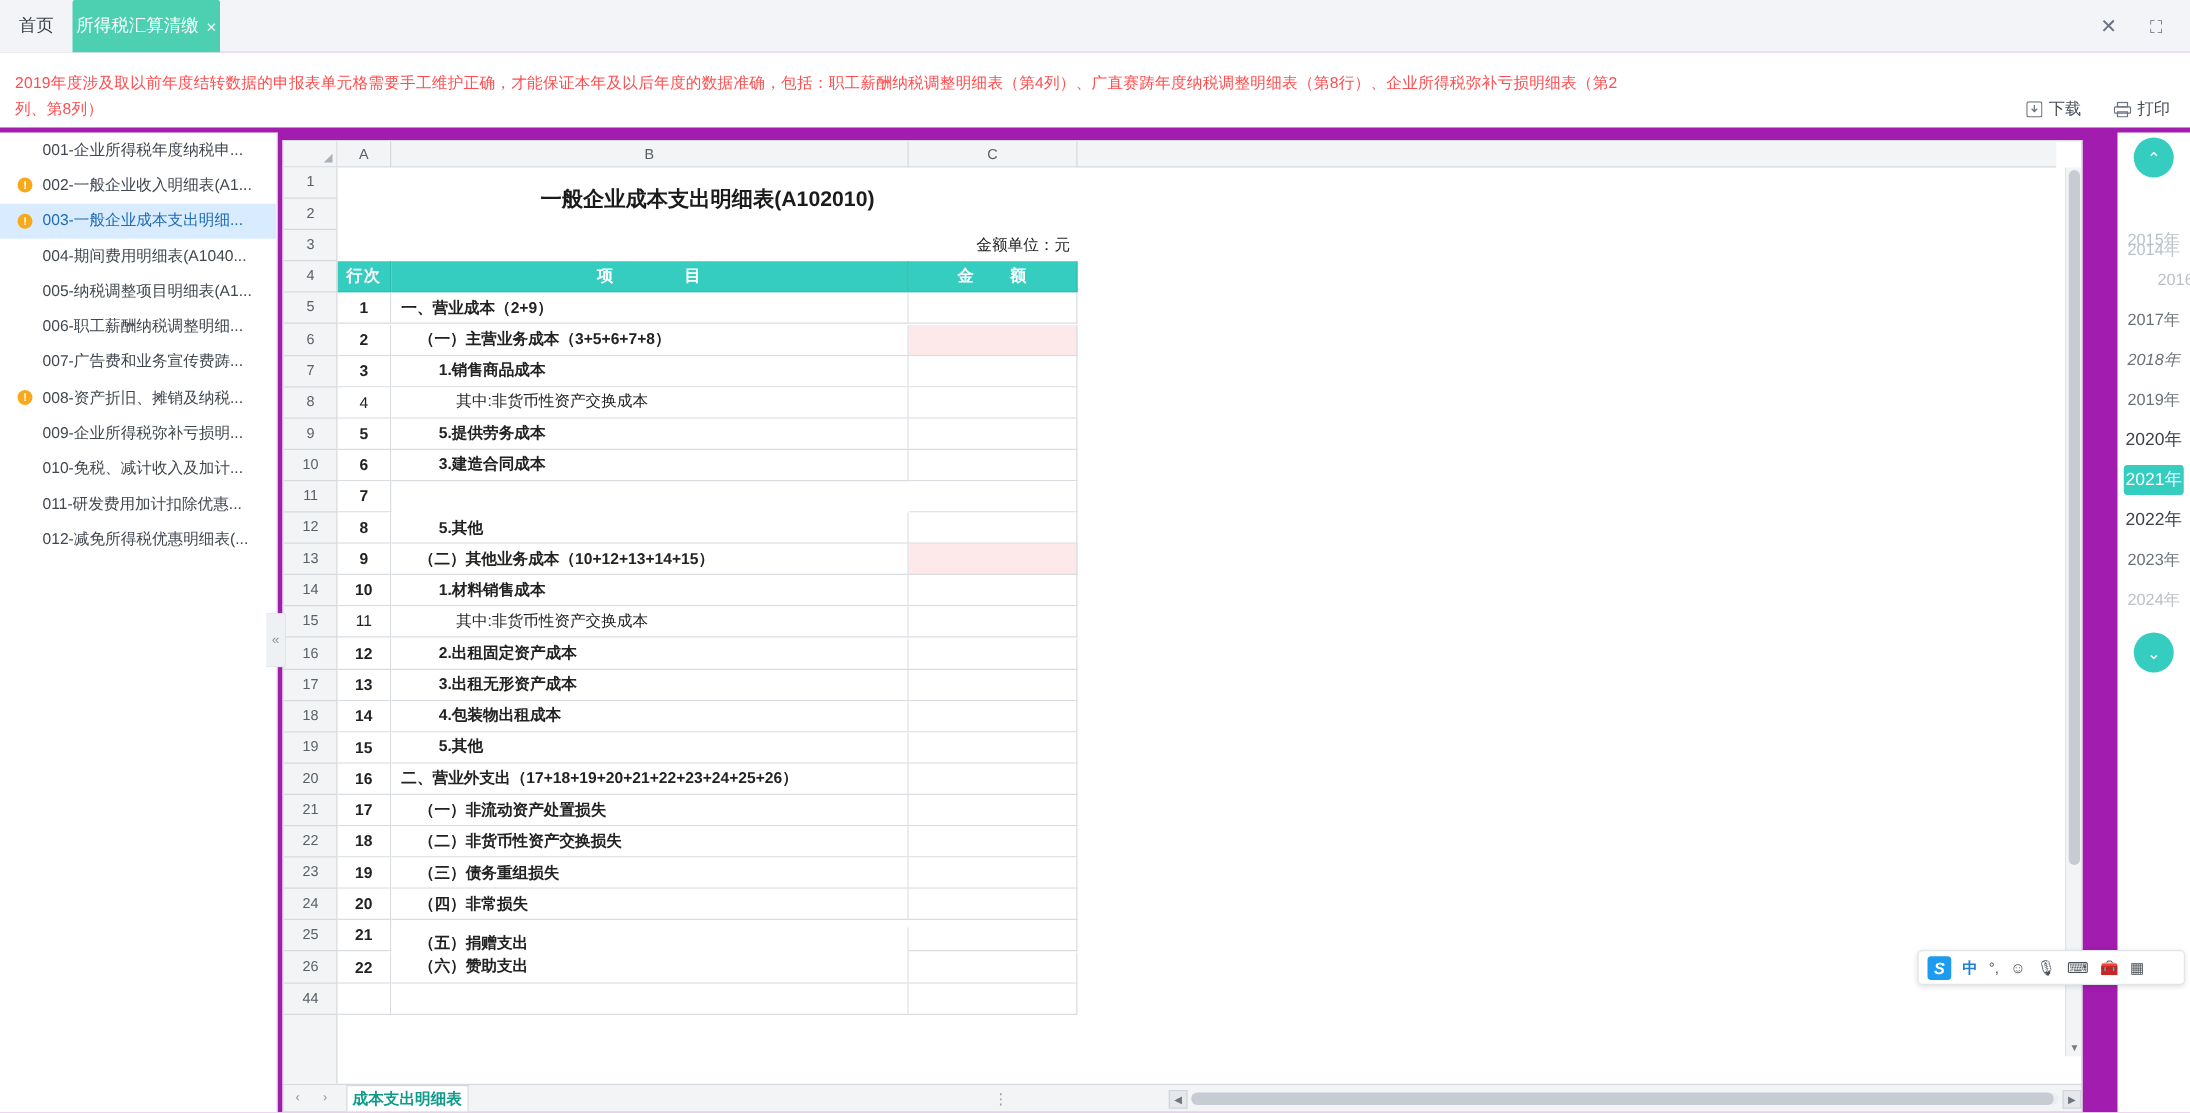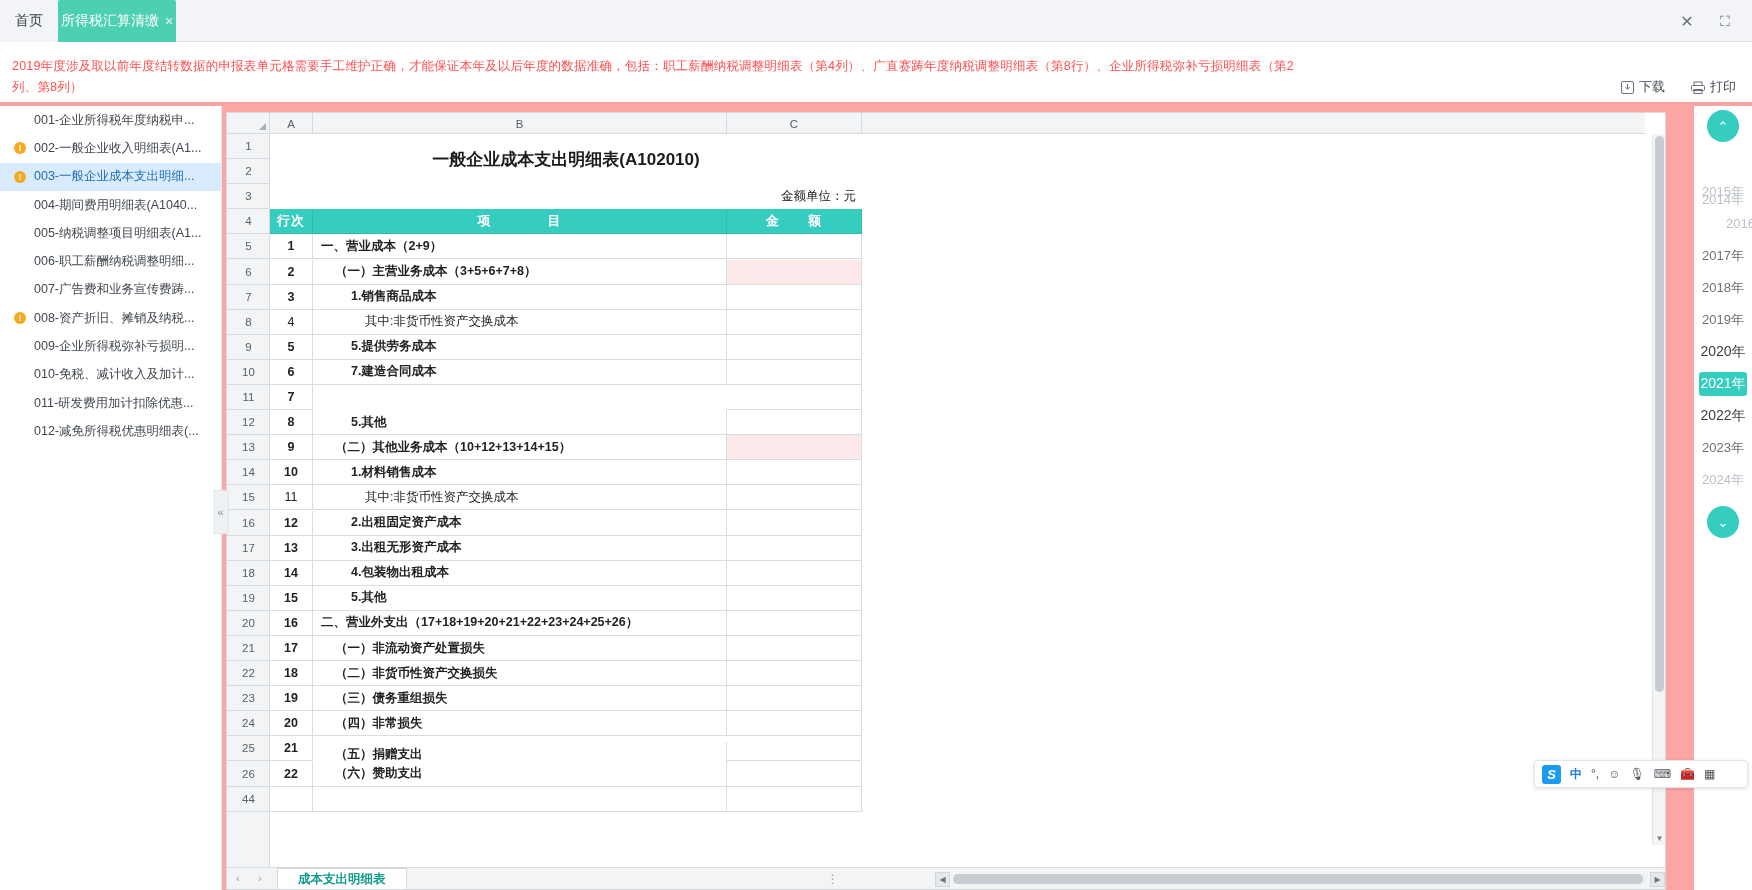--- a/index.html
+++ b/index.html
@@ -6,21 +6,21 @@
   html, body {
     margin: 0; padding: 0;
     width: 1752px; height: 890px;
     background: #ffffff;
     font-family: "Liberation Sans", sans-serif;
     overflow: hidden;
   }
   #app {
     position: relative;
     width: 1752px; height: 890px;
-    background: #fca5a5;
+    background: #a21caf;
   }
 
   
   .tabbar {
     position: absolute; top: 0; left: 0; width: 1752px; height: 42px;
     background: #f2f4f7;
     border-bottom: 1px solid #dfe3e8;
   }
   .tab-home {
     position: absolute; left: 0; top: 0; width: 58px; height: 42px;
@@ -187,21 +187,21 @@
   .bottombar {
     position: absolute; left: 226px; top: 868px; width: 1440px; height: 22px;
     background: #f2f4f6; border: 1px solid #d6dade; border-top: none;
     display: flex; align-items: center;
   }
   .bb-nav {
     width: 22px; height: 22px; display: flex; align-items: center; justify-content: center;
     font-size: 10px; color: #8d949c; cursor: pointer;
   }
   .sheet-tab {
-    margin-left: 6px; padding: 0 20px; height: 21px;
+    margin-left: 6px; padding: 0 4px; height: 21px;
     background: #ffffff; border: 1px solid #d6dade; border-bottom: none;
     display: flex; align-items: center;
     font-size: 12.5px; font-weight: bold; color: #0f9b8a;
     cursor: pointer;
   }
   .bb-dots {
     margin-left: 12px; font-size: 12px; color: #9aa1a8; letter-spacing: 1px; cursor: pointer;
   }
   .hscroll {
     position: absolute; right: 0; top: 0; width: 730px; height: 22px;
@@ -396,21 +396,21 @@
         <div class="cell num bold" style="left: 0px; top: 150.6px; width: 43px; height: 25.1px;">3</div>
         <div class="cell bold" style="left: 43px; top: 150.6px; width: 414px; height: 25.1px; padding-left: 38px;">1.销售商品成本</div>
         <div class="cell " style="left: 457px; top: 150.6px; width: 135px; height: 25.1px;"></div>
         <div class="cell num" style="left: 0px; top: 175.7px; width: 43px; height: 25.1px;">4</div>
         <div class="cell " style="left: 43px; top: 175.7px; width: 414px; height: 25.1px; padding-left: 52px;">其中:非货币性资产交换成本</div>
         <div class="cell " style="left: 457px; top: 175.7px; width: 135px; height: 25.1px;"></div>
         <div class="cell num bold" style="left: 0px; top: 200.8px; width: 43px; height: 25.1px;">5</div>
         <div class="cell bold" style="left: 43px; top: 200.8px; width: 414px; height: 25.1px; padding-left: 38px;">5.提供劳务成本</div>
         <div class="cell " style="left: 457px; top: 200.8px; width: 135px; height: 25.1px;"></div>
         <div class="cell num bold" style="left: 0px; top: 225.9px; width: 43px; height: 25.1px;">6</div>
-        <div class="cell bold" style="left: 43px; top: 225.9px; width: 414px; height: 25.1px; padding-left: 38px;">7.建造合同成本</div>
+        <div class="cell bold" style="left: 43px; top: 225.9px; width: 414px; height: 25.1px; padding-left: 38px;">3.建造合同成本</div>
         <div class="cell " style="left: 457px; top: 225.9px; width: 135px; height: 25.1px;"></div>
         <div class="cell num bold" style="left: 0px; top: 251px; width: 43px; height: 25.1px;">7</div>
         <div class="cell " style="left: 457px; top: 251px; width: 135px; height: 25.1px;"></div>
         <div class="cell num bold" style="left: 0px; top: 276.1px; width: 43px; height: 25.1px;">8</div>
         <div class="cell bold" style="left: 43px; top: 276.1px; width: 414px; height: 25.1px; padding-left: 38px;">5.其他</div>
         <div class="cell " style="left: 457px; top: 276.1px; width: 135px; height: 25.1px;"></div>
         <div class="cell num bold" style="left: 0px; top: 301.2px; width: 43px; height: 25.1px;">9</div>
         <div class="cell bold" style="left: 43px; top: 301.2px; width: 414px; height: 25.1px; padding-left: 22px; text-align: right;">（二）其他业务成本（10+12+13+14+15）</div>
         <div class="cell pink" style="left: 457px; top: 301.2px; width: 135px; height: 25.1px;"></div>
         <div class="cell num bold" style="left: 0px; top: 326.3px; width: 43px; height: 25.1px;">10</div>
@@ -481,21 +481,21 @@
   </div>
 
   <div class="year-rail">
     <div class="rail-btn top">⌃</div>
     <div class="rail-btn bottom">⌄</div>
     <div id="year-list">
         <div class="year " style="top: 42px; margin-top: 40px;">2014年</div>
         <div class="year " style="top: 74px;">2015年</div>
         <div class="year " style="top: 106px; margin-left: 24px;">2016年</div>
         <div class="year near" style="top: 138px;">2017年</div>
-        <div class="year near" style="top: 170px;">2018年</div>
+        <div class="year near" style="top: 170px; font-style: italic;">2018年</div>
         <div class="year near" style="top: 202px;">2019年</div>
         <div class="year strong" style="top: 234px;">2020年</div>
         <div class="year active" style="top: 266px;">2021年</div>
         <div class="year strong" style="top: 298px;">2022年</div>
         <div class="year near" style="top: 330px;">2023年</div>
         <div class="year " style="top: 362px;">2024年</div>
       </div>
   </div>
 
   <div class="ime">

